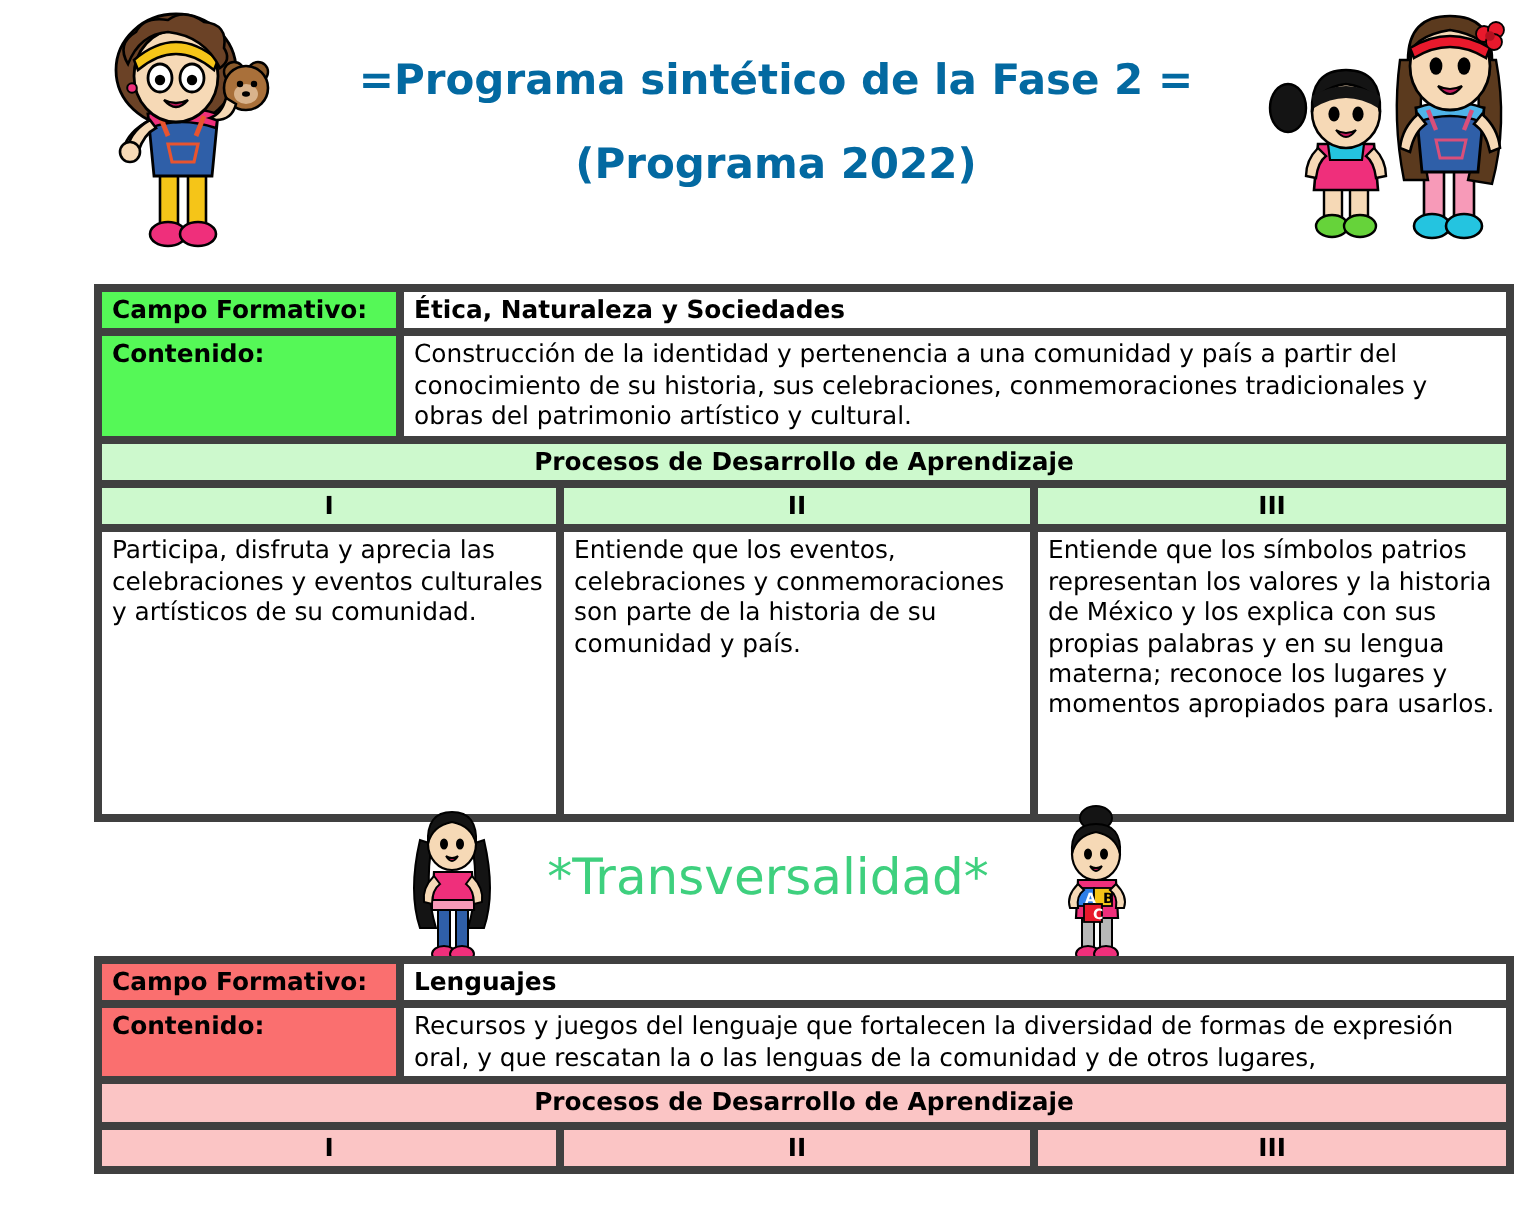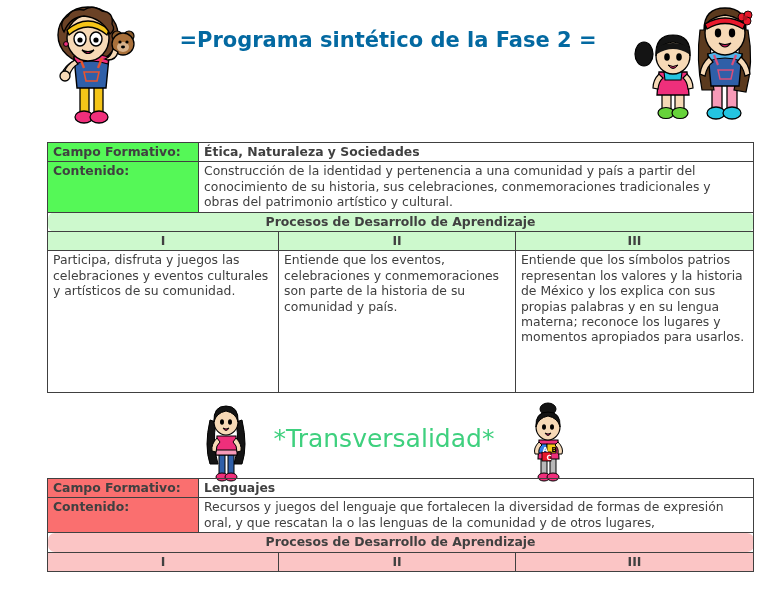--- a/index.html
+++ b/index.html
@@ -56,27 +56,27 @@
   }
   #table-etica { top: 142px; }
   #table-lenguajes { top: 478px; }
 
   table.plan {
     border-collapse: collapse;
     width: 706px;
     table-layout: fixed;
   }
   table.plan td {
-    border: 1px solid #404040;
+    border: 4px solid #404040;
     vertical-align: top;
     padding: 1px 5px 2px 5px;
     font-family: "DejaVu Sans", sans-serif;
     font-size: 12.4px;
     line-height: 15.4px;
-    color: #404040;
+    color: #000000;
   }
   td.label {
     font-weight: bold;
     color: #000000;
     width: 151px;
     white-space: nowrap;
     font-size: 12.6px;
   }
   td.value { font-weight: bold; color: #000000; border-radius: 6px; }
   td.content { font-weight: normal; }
@@ -185,20 +185,21 @@
       <circle cx="54" cy="38" r="2.6" fill="#000"></circle>
 
       <path d="M40 48 Q46 55 52 48 Q46 51 40 48 Z" fill="#c2185b" stroke="#000" stroke-width="1.2"></path>
 
       <circle cx="24" cy="42" r="2.4" fill="#ef2f7b" stroke="#000" stroke-width="1"></circle>
     </svg>
   </div>
 
   <div class="title-block">
     <div class="title-line">=Programa sintético de la Fase 2 =</div>
+    <div class="title-line second">(Programa 2022)</div>
   </div>
 
   <div class="clip clip-right">
     <svg width="140" height="126" viewBox="0 0 140 126" xmlns="http://www.w3.org/2000/svg">
 
       <g>
 
         <rect x="86" y="82" width="10" height="28" fill="#f79ab8" stroke="#000" stroke-width="1.3"></rect>
         <rect x="101" y="82" width="10" height="28" fill="#f79ab8" stroke="#000" stroke-width="1.3"></rect>
         <ellipse cx="90" cy="113" rx="9" ry="6" fill="#24c4e0" stroke="#000" stroke-width="1.3"></ellipse>
@@ -286,21 +287,21 @@
       </tr>
       <tr>
         <td class="pda-band" colspan="4">Procesos de Desarrollo de Aprendizaje</td>
       </tr>
       <tr>
         <td class="roman" colspan="2">I</td>
         <td class="roman">II</td>
         <td class="roman">III</td>
       </tr>
       <tr>
-        <td class="pda-cell" colspan="2">Participa, disfruta y juegos las celebraciones y eventos culturales y artísticos de su comunidad.</td>
+        <td class="pda-cell" colspan="2">Participa, disfruta y aprecia las celebraciones y eventos culturales y artísticos de su comunidad.</td>
         <td class="pda-cell">Entiende que los eventos, celebraciones y conmemoraciones son parte de la historia de su comunidad y país.</td>
         <td class="pda-cell">Entiende que los símbolos patrios representan los valores y la historia de México y los explica con sus propias palabras y en su lengua materna; reconoce los lugares y momentos apropiados para usarlos.</td>
       </tr>
     </tbody>
   </table>
 </div>
 
 <div class="clip clip-mid-left">
   <svg width="56" height="86" viewBox="0 0 56 86" xmlns="http://www.w3.org/2000/svg">
 

